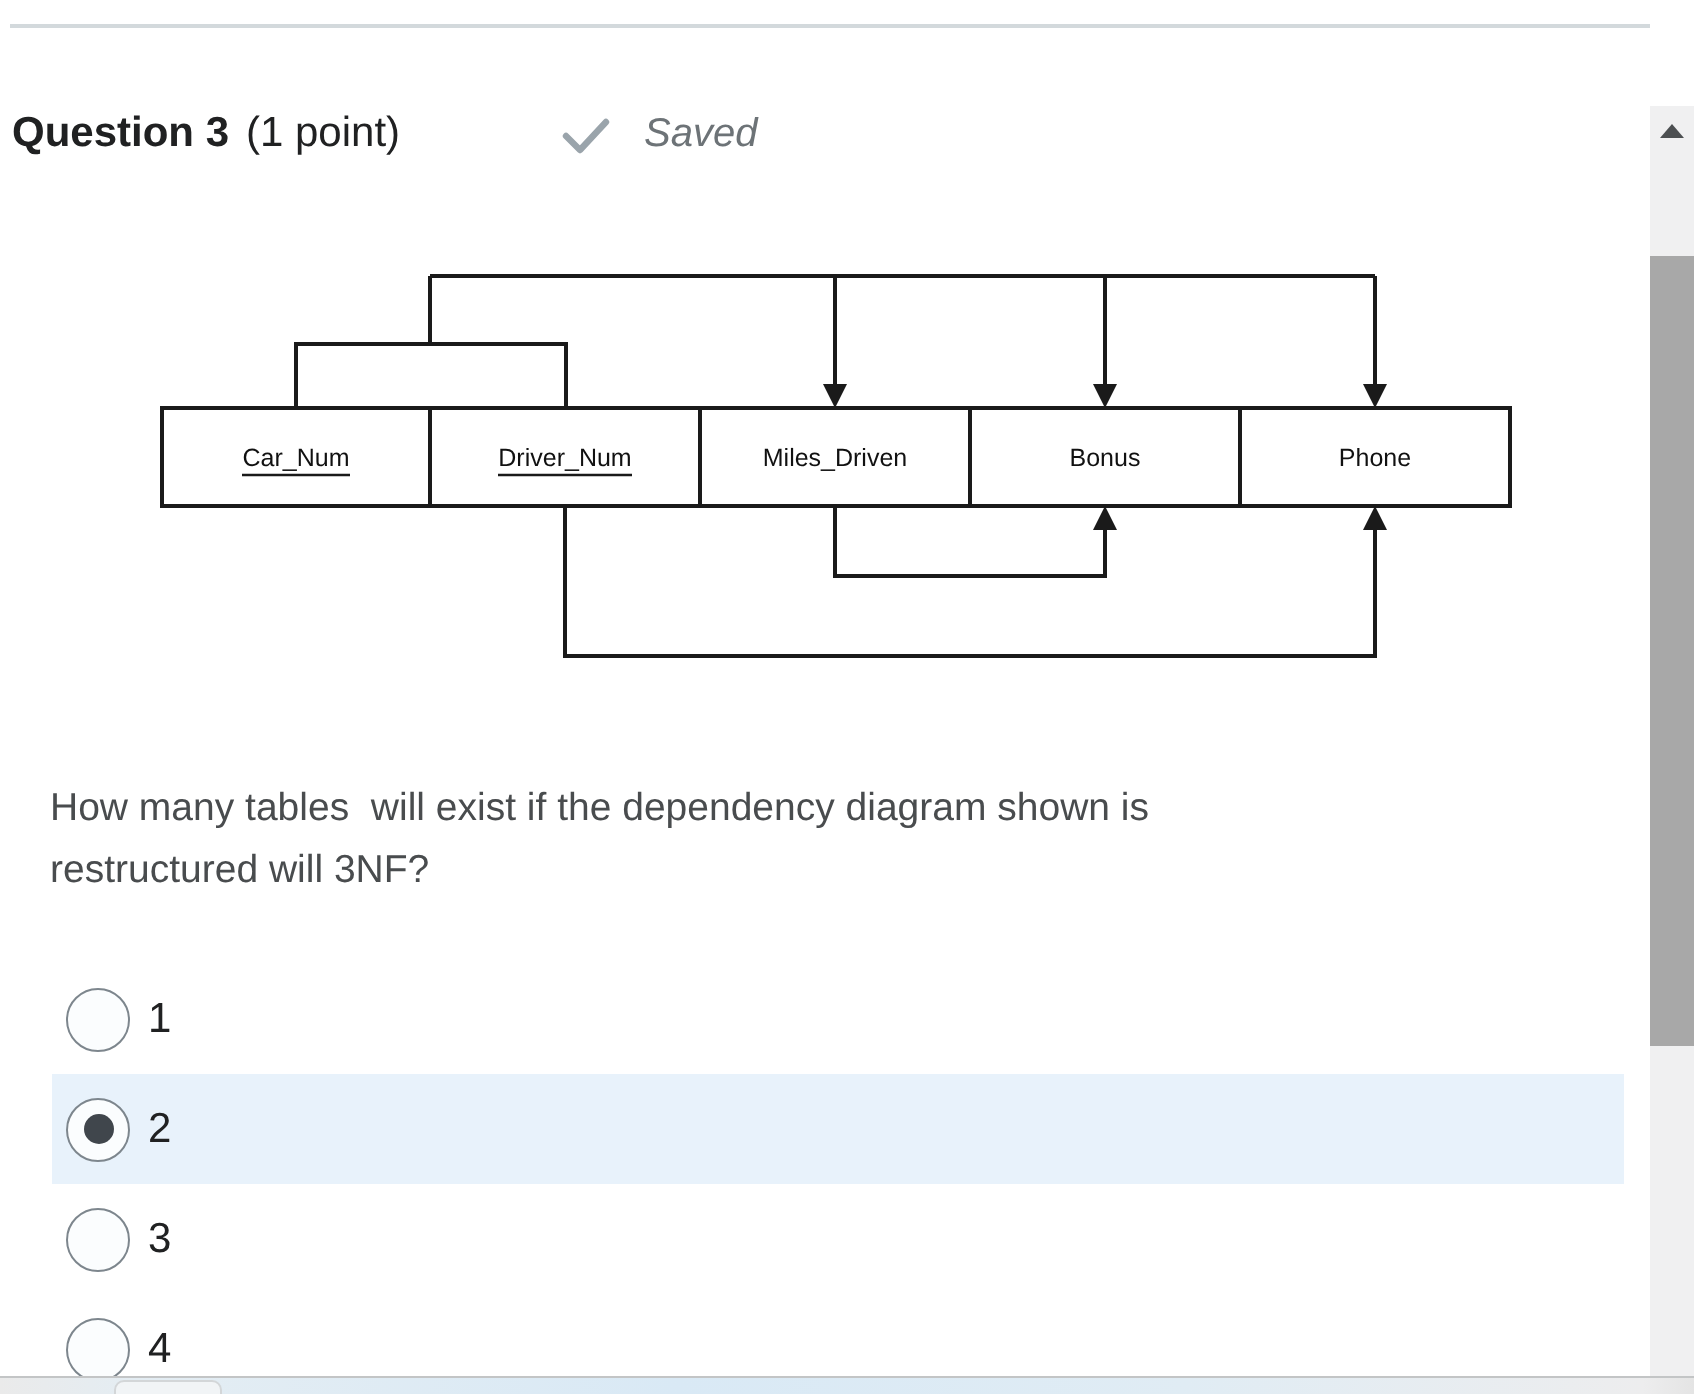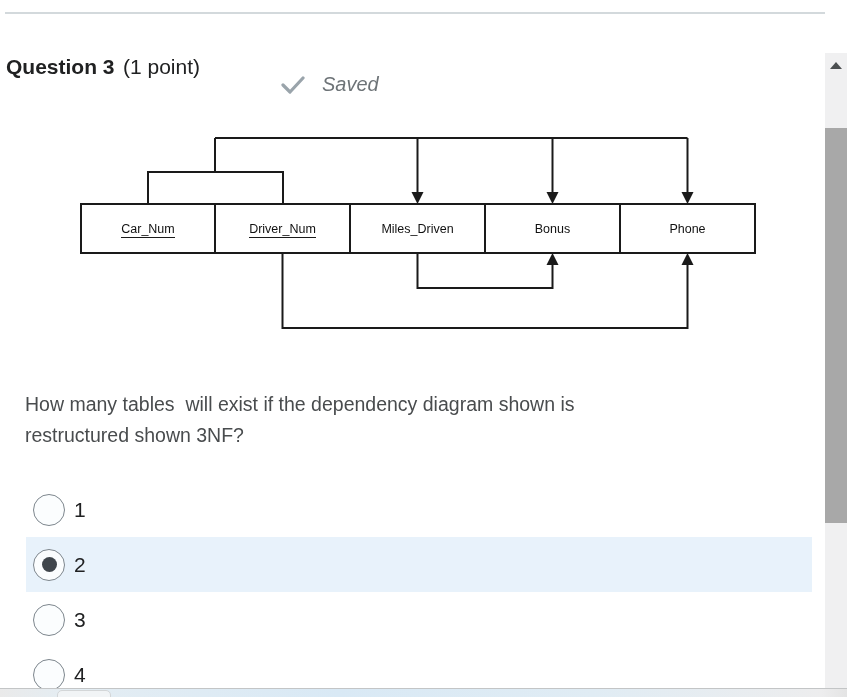--- a/index.html
+++ b/index.html
@@ -19,21 +19,21 @@
     background: #d3d9dc;
   }
 
   
   .q-header {
     position: absolute; left: 6px; top: 55px; width: 800px; height: 28px;
   }
   .q-title { font-size: 21px; font-weight: 700; color: #202122; }
   .q-points { font-size: 21px; font-weight: 400; color: #202122; margin-left: 4px; }
   .saved-group {
-    position: absolute; left: 275px; top: 18px;
+    position: absolute; left: 275px; top: 1px;
     display: flex; align-items: center;
   }
   .check-icon { width: 24px; height: 20px; display: inline-block; }
   .saved-label {
     font-size: 20px; font-style: italic; color: #6d7377; margin-left: 17px;
   }
 
   
   .diagram-wrap { position: absolute; left: 70px; top: 122px; width: 700px; height: 220px; text-align: right; }
   .diagram-wrap svg { display: block; }
@@ -147,21 +147,21 @@
     </g>
 
     <g stroke="#1a1a1a" stroke-width="1.2">
       <line x1="51" y1="115.5" x2="105" y2="115.5"></line>
       <line x1="179" y1="115.5" x2="246" y2="115.5"></line>
     </g>
   </svg>
 </div>
 
 <div class="question-text"><span>How many tables  will exist if the dependency diagram shown is</span>
-<span>restructured shown 3NF?</span></div>
+<span>restructured will 3NF?</span></div>
 
 <div class="options">
   <div class="option-row">
     <span class="radio"></span>
     <span class="option-label">1</span>
   </div>
   <div class="option-row selected">
     <span class="radio">
         <span class="dot"></span>
       </span>

